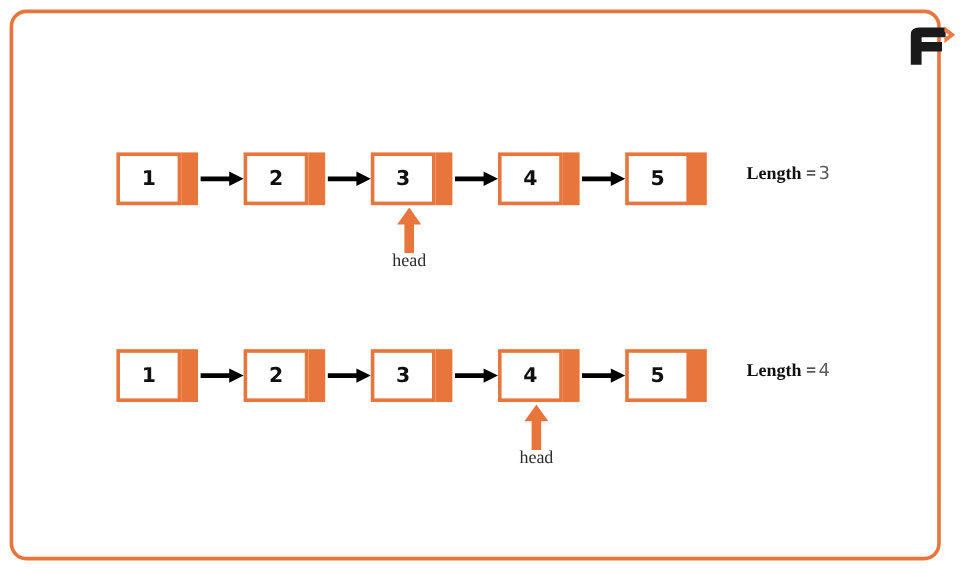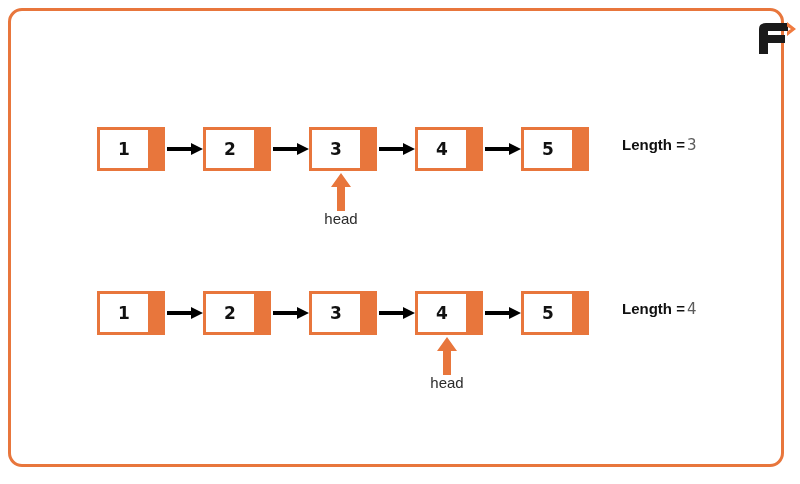--- a/index.html
+++ b/index.html
@@ -95,21 +95,21 @@
 
   
   .length {
     position: absolute;
     left: 622px;
     top: 10px;
     white-space: nowrap;
     line-height: 1;
   }
   .length-label {
-    font-family: Liberation Sans, sans-serif;
+    font-family: Liberation Serif, serif;
     font-size: 15px;
     font-weight: bold;
     color: #111111;
   }
   .length-value {
     font-family: "DejaVu Sans", "Liberation Sans", sans-serif;
     font-size: 15px;
     font-weight: normal;
     color: #5b5b5b;
     margin-left: 2px;
@@ -120,21 +120,21 @@
     position: absolute;
     width: 24px;
     height: 38px;
     top: 46px;
   }
   .head-label {
     position: absolute;
     top: 84px;
     width: 90px;
     text-align: center;
-    font-family: Liberation Sans, sans-serif;
+    font-family: Liberation Serif, serif;
     font-size: 15px;
     font-weight: normal;
     color: #2b2b2b;
     line-height: 1;
   }
 </style>
 </head>
 <body>
 
 <div id="canvas">

